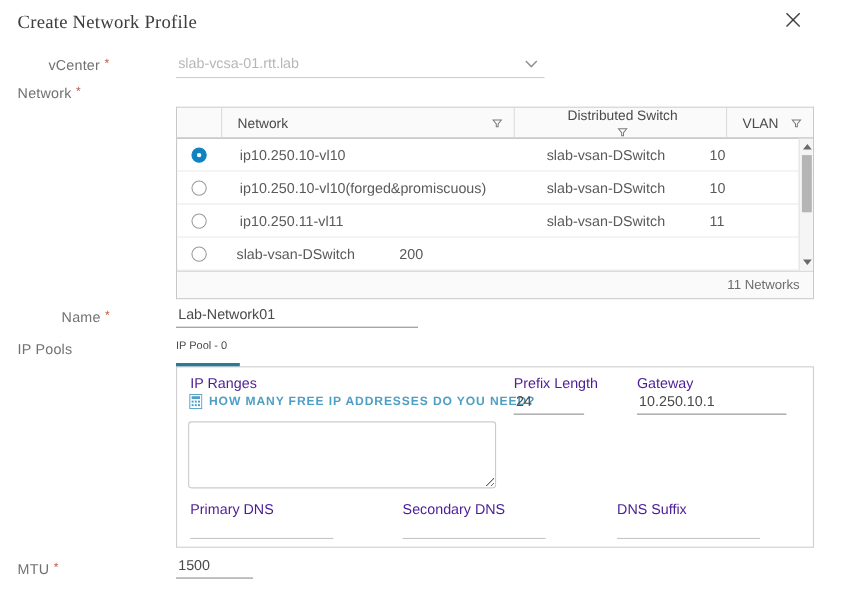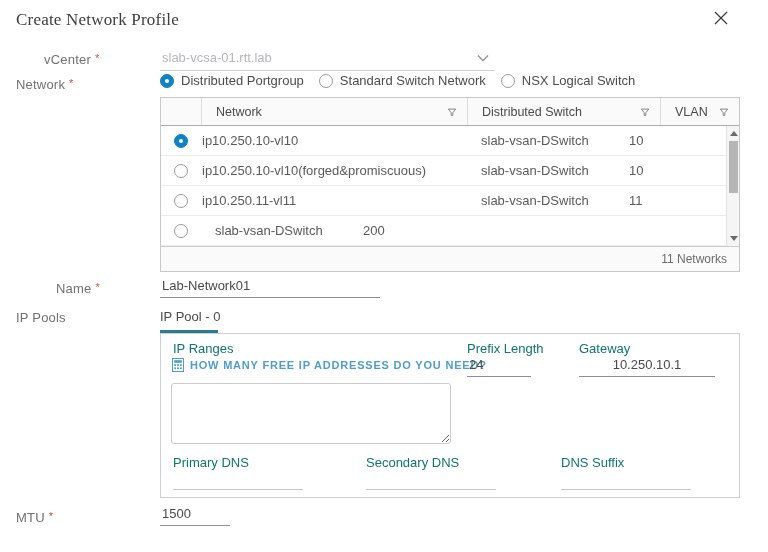--- a/index.html
+++ b/index.html
@@ -26,43 +26,43 @@
   .radio { width:14px; height:14px; border-radius:50%; border:1px solid #9b9b9b; background:#fff; position:relative; flex:0 0 auto; }
   .radio.sel { background:#0f83c2; border-color:#0f83c2; }
   .radio.sel::after { content:''; position:absolute; left:4px; top:4px; width:4px; height:4px; border-radius:50%; background:#fff; }
 
   
   .ntable { position:absolute; left:160px; top:97px; width:580px; border:1px solid #c8c8c8; background:#fff; }
   .thead { display:flex; height:28px; background:#fafafa; border-bottom:1px solid #ababab; }
   .th { display:flex; align-items:center; justify-content:space-between; font-size:12.5px; color:#4a4a4a;
         padding:0 10px 0 14px; border-left:1px solid #dcdcdc; }
   .th-radio { width:40px; border-left:none; padding:0; }
-  .c-net { width:266px; } .c-sw { width:193px; } .c-vlan { flex:1; }
+  .c-net { width:266px; } .c-sw { width:193px;flex-direction:column; } .c-vlan { flex:1; }
   .tbody { position:relative; }
   .tr { display:flex; height:30px; align-items:center; border-bottom:1px solid #ececec; padding-right:14px; font-size:13px; color:#5a5a5a; }
   .td-radio { width:40px; display:flex; justify-content:center; }
-  .td-net { width:266px; padding-left:1px; overflow:hidden; white-space:nowrap; }
+  .td-net { width:266px; padding-left:1px; overflow:hidden; white-space:nowrap;margin-left:16px; }
   .td-sw { width:152px; padding-left:14px; } .td-vlan { flex:1; padding-left:10px; }
   .vscroll { position:absolute; top:0; right:0; width:13px; height:120px; background:#f5f5f5; border-left:1px solid #e3e3e3; }
   .sarrow { position:absolute; left:3px; width:0; height:0; border-left:4px solid transparent; border-right:4px solid transparent; }
   .sarrow.up { top:5px; border-bottom:5px solid #6a6a6a; }
   .sarrow.down { bottom:5px; border-top:5px solid #6a6a6a; }
   .sthumb { position:absolute; left:2px; top:15px; width:9px; height:52px; background:#b5b5b5; }
   .tfoot { height:25px; background:#fafafa; border-top:1px solid #cdcdcd; display:flex; align-items:center; justify-content:flex-end;
            padding-right:12px; font-size:12px; color:#6c6c6c; }
 
   .uinput { position:absolute; border:none; border-bottom:1px solid #8f8f8f; background:transparent; outline:none;
             font-family:inherit; font-size:13px; color:#4a4a4a; padding:2px 2px 4px 2px; height:22px; }
   .uinput.empty { border-bottom-color:#c6c6c6; }
 
   
-  .tab { position:absolute; left:160px; top:309px; font-size:13px; color:#4a4a4a; background:transparent; border:none; cursor:pointer; font-family:inherit; }
+  .tab { position:absolute; left:160px; top:309px; font-size:10px; color:#4a4a4a; background:transparent; border:none; cursor:pointer; font-family:inherit; }
   .tab-ind { position:absolute; left:160px; top:330px; width:58px; height:3px; background:#2b7c92; z-index:2; }
   .panel { position:absolute; left:160px; top:333px; width:580px; height:165px; border:1px solid #cfcfcf; }
-  .plabel { position:absolute; font-size:13px; color:#0f766e; }
+  .plabel { position:absolute; font-size:13px; color:#4c1d95; }
   .free-link { position:absolute; left:11px; top:24px; display:flex; align-items:center; gap:6px; border:none; background:transparent;
                color:#4f9fc4; font-size:11px; font-weight:bold; letter-spacing:.8px; cursor:pointer; font-family:inherit; }
   .ranges-ta { position:absolute; left:10px; top:49px; width:280px; height:61px; border:1px solid #ccc; border-radius:3px;
                resize:both; font-family:inherit; font-size:13px; color:#4a4a4a; outline:none; padding:4px; }
 </style>
 </head>
 <body>
 
 <div class="dialog">
 
@@ -79,34 +79,20 @@
   </div>
   <div class="select">
     <span>slab-vcsa-01.rtt.lab</span>
     <svg class="chev" viewBox="0 0 12 8">
       <polyline points="1,1.5 6,6.5 11,1.5" fill="none" stroke="#8f9496" stroke-width="1.4"></polyline>
     </svg>
   </div>
 
   <div class="flabel" style="left:16px; top:77px;">
     <span>Network</span><span class="req">*</span>
-  </div>
-  <div class="radio-group">
-    <span class="radio-opt">
-      <span class="radio sel"></span>
-      <span>Distributed Portgroup</span>
-    </span>
-    <span class="radio-opt">
-      <span class="radio"></span>
-      <span>Standard Switch Network</span>
-    </span>
-    <span class="radio-opt">
-      <span class="radio"></span>
-      <span>NSX Logical Switch</span>
-    </span>
   </div>
 
   <div class="ntable">
     <div class="thead">
       <div class="th th-radio"></div>
       <div class="th c-net">
         <span>Network</span>
         <svg width="10" height="10" viewBox="0 0 12 12">
             <path d="M1.5 2.5 L10.5 2.5 L7 6.8 L7 10 L5 10 L5 6.8 Z" fill="none" stroke="#767b7f" stroke-width="1.1"></path>
           </svg>
@@ -190,21 +176,21 @@
           <rect x="8" y="9.4" width="1.8" height="1.8" fill="#4f9fc4"></rect>
       </svg>
       <span>HOW MANY FREE IP ADDRESSES DO YOU NEED?</span>
     </button>
     <textarea class="ranges-ta" style=""></textarea>
 
     <div class="plabel" style="left:306px; top:7px;">Prefix Length</div>
     <input class="uinput" style="left: 306px; top: 21px; width: 64px;" value="24">
 
     <div class="plabel" style="left:418px; top:7px;">Gateway</div>
-    <input class="uinput" style="left: 418px; top: 21px; width: 136px; text-align: center;" value="10.250.10.1">
+    <input class="uinput" style="left: 418px; top: 21px; width: 136px;" value="10.250.10.1">
 
     <div class="plabel" style="left:12px; top:121px;">Primary DNS</div>
     <input class="uinput empty" style="left: 12px; top: 134px; width: 130px;" value="">
 
     <div class="plabel" style="left:205px; top:121px;">Secondary DNS</div>
     <input class="uinput empty" style="left: 205px; top: 134px; width: 130px;" value="">
 
     <div class="plabel" style="left:400px; top:121px;">DNS Suffix</div>
     <input class="uinput empty" style="left: 400px; top: 134px; width: 130px;" value="">
   </div>

